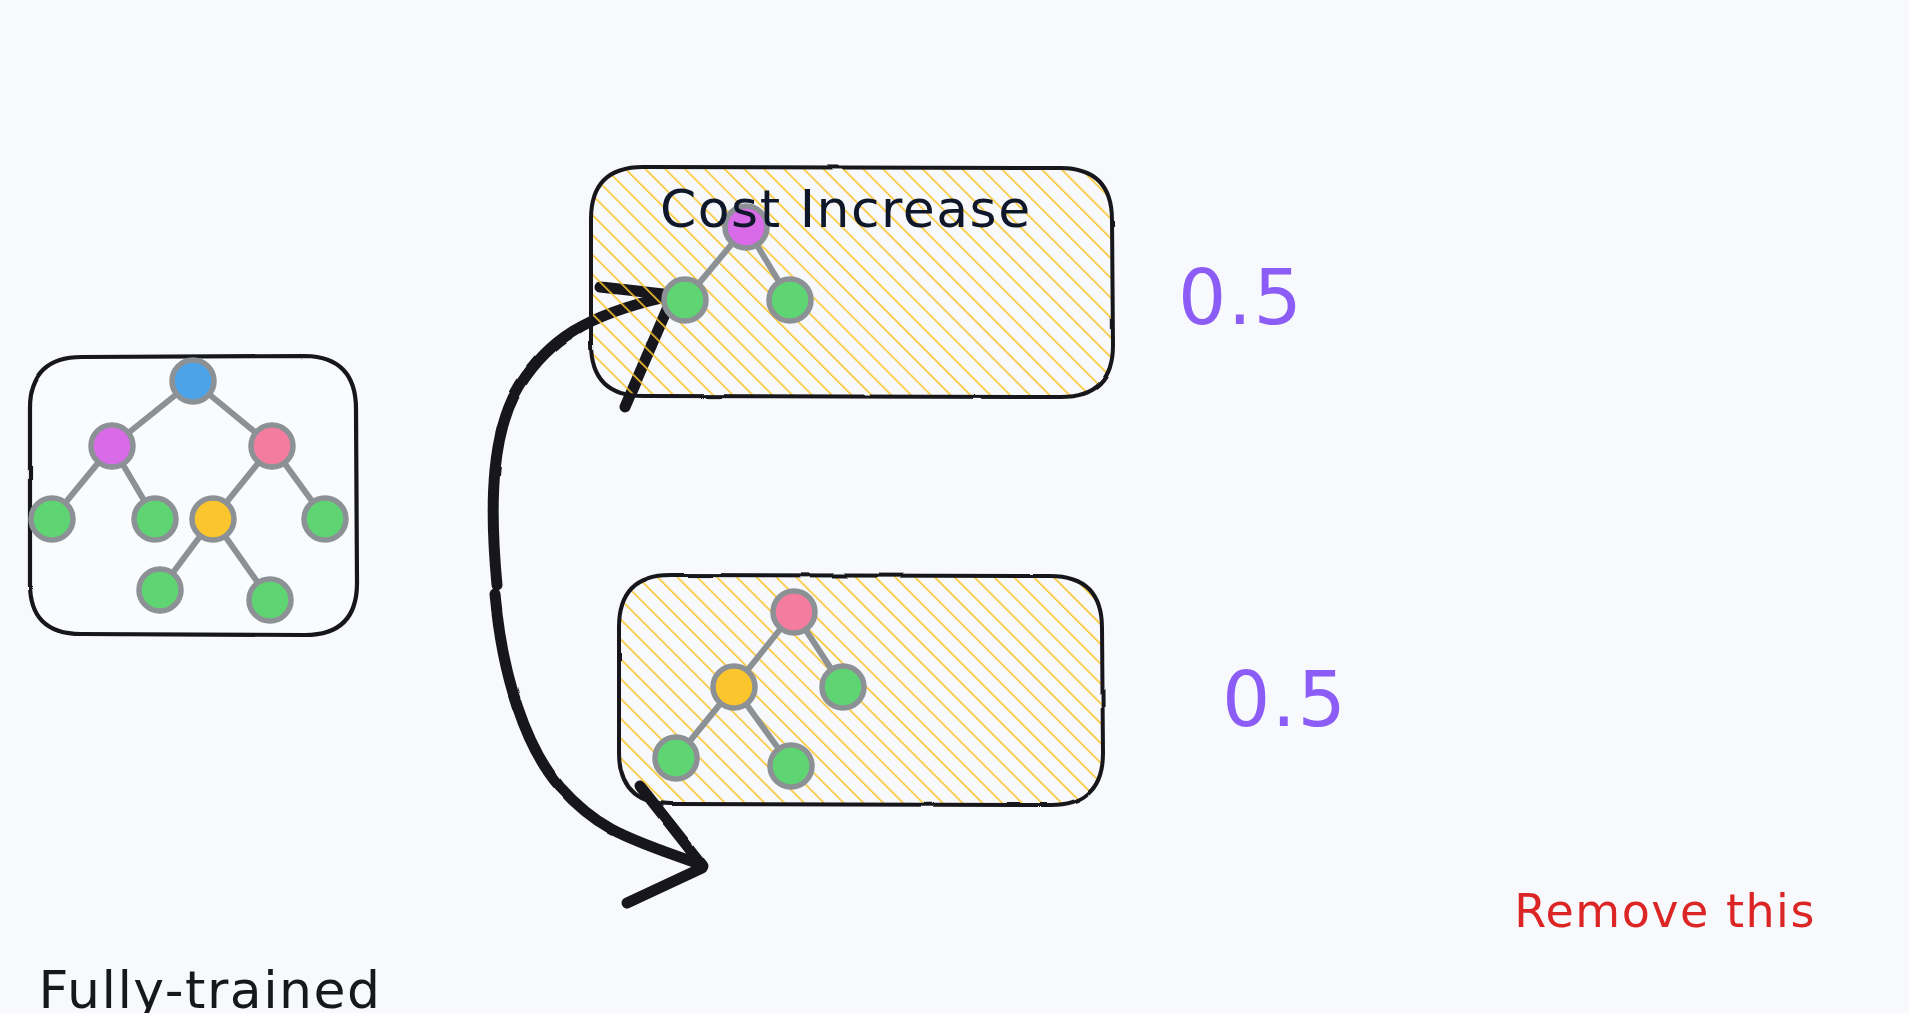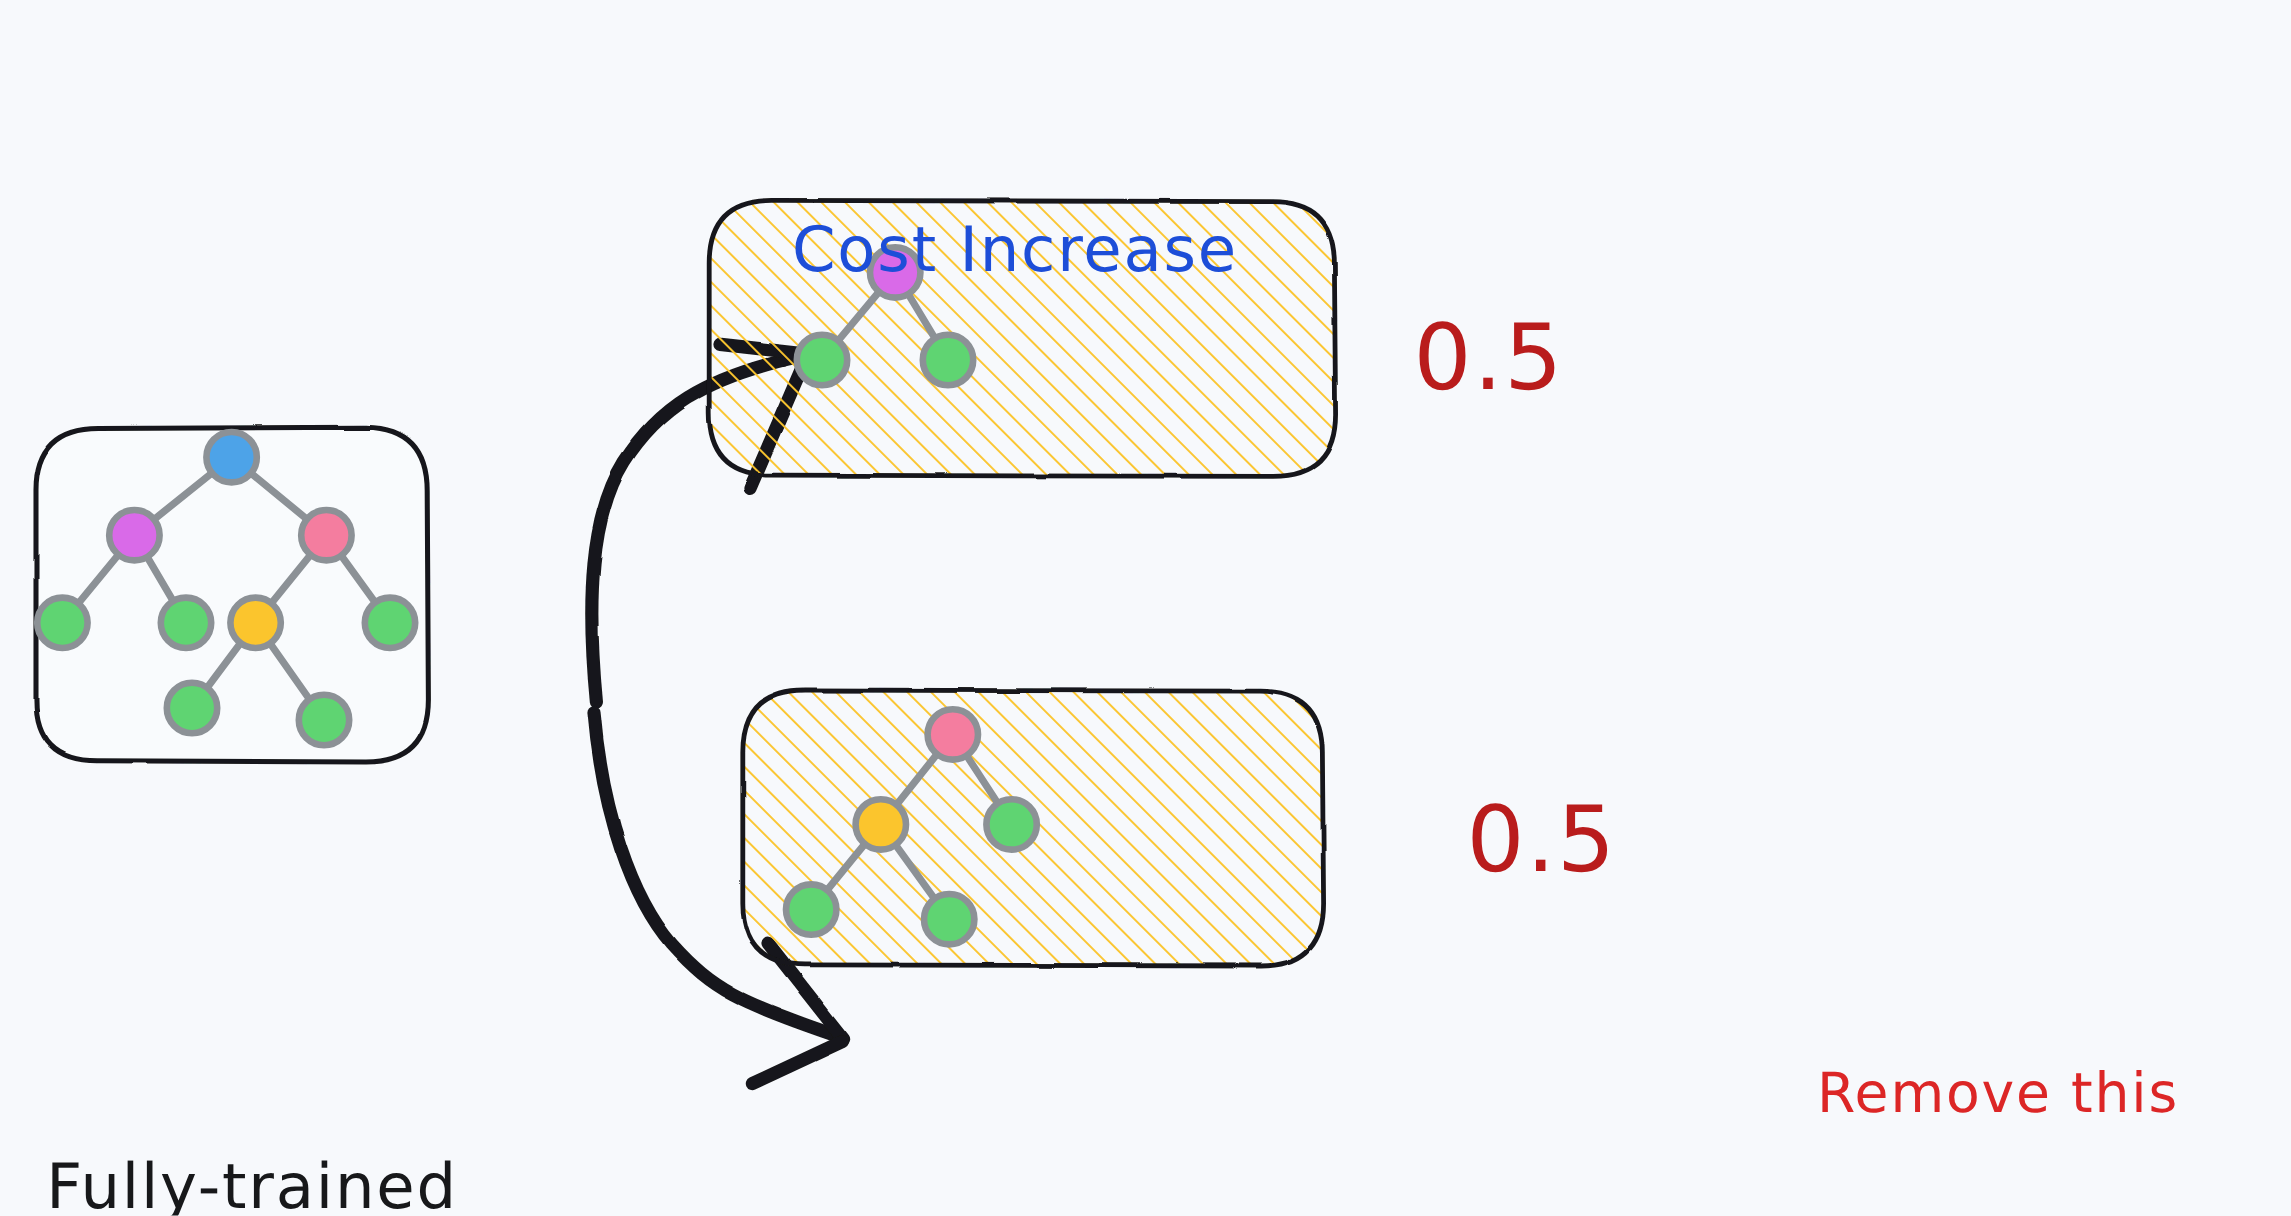--- a/index.html
+++ b/index.html
@@ -14,21 +14,21 @@
   svg.layer{position:absolute;left:0;top:0;width:1909px;height:1013px;overflow:visible;}
 
   .handwritten{
     font-family:"DejaVu Sans", sans-serif;
     font-weight:400;
     letter-spacing:1.5px;
   }
 
   .title-text{
     position:absolute;
-    color:#1d4ed8;
+    color:#0f172a;
     font-size:52px;
     line-height:74px;
     white-space:pre;
     text-align:center;
   }
   .caption-text{
     position:absolute;
     color:#17181a;
     font-size:52px;
     line-height:76px;
@@ -38,21 +38,21 @@
   .annot-text{
     position:absolute;
     color:#dc2626;
     font-size:46px;
     line-height:66px;
     white-space:pre;
     text-align:center;
   }
   .value-text{
     position:absolute;
-    color:#b91c1c;
+    color:#8b5cf6;
     font-size:76px;
     line-height:80px;
     white-space:pre;
   }
 </style>
 </head>
 <body>
 
 <div class="stage">
 

